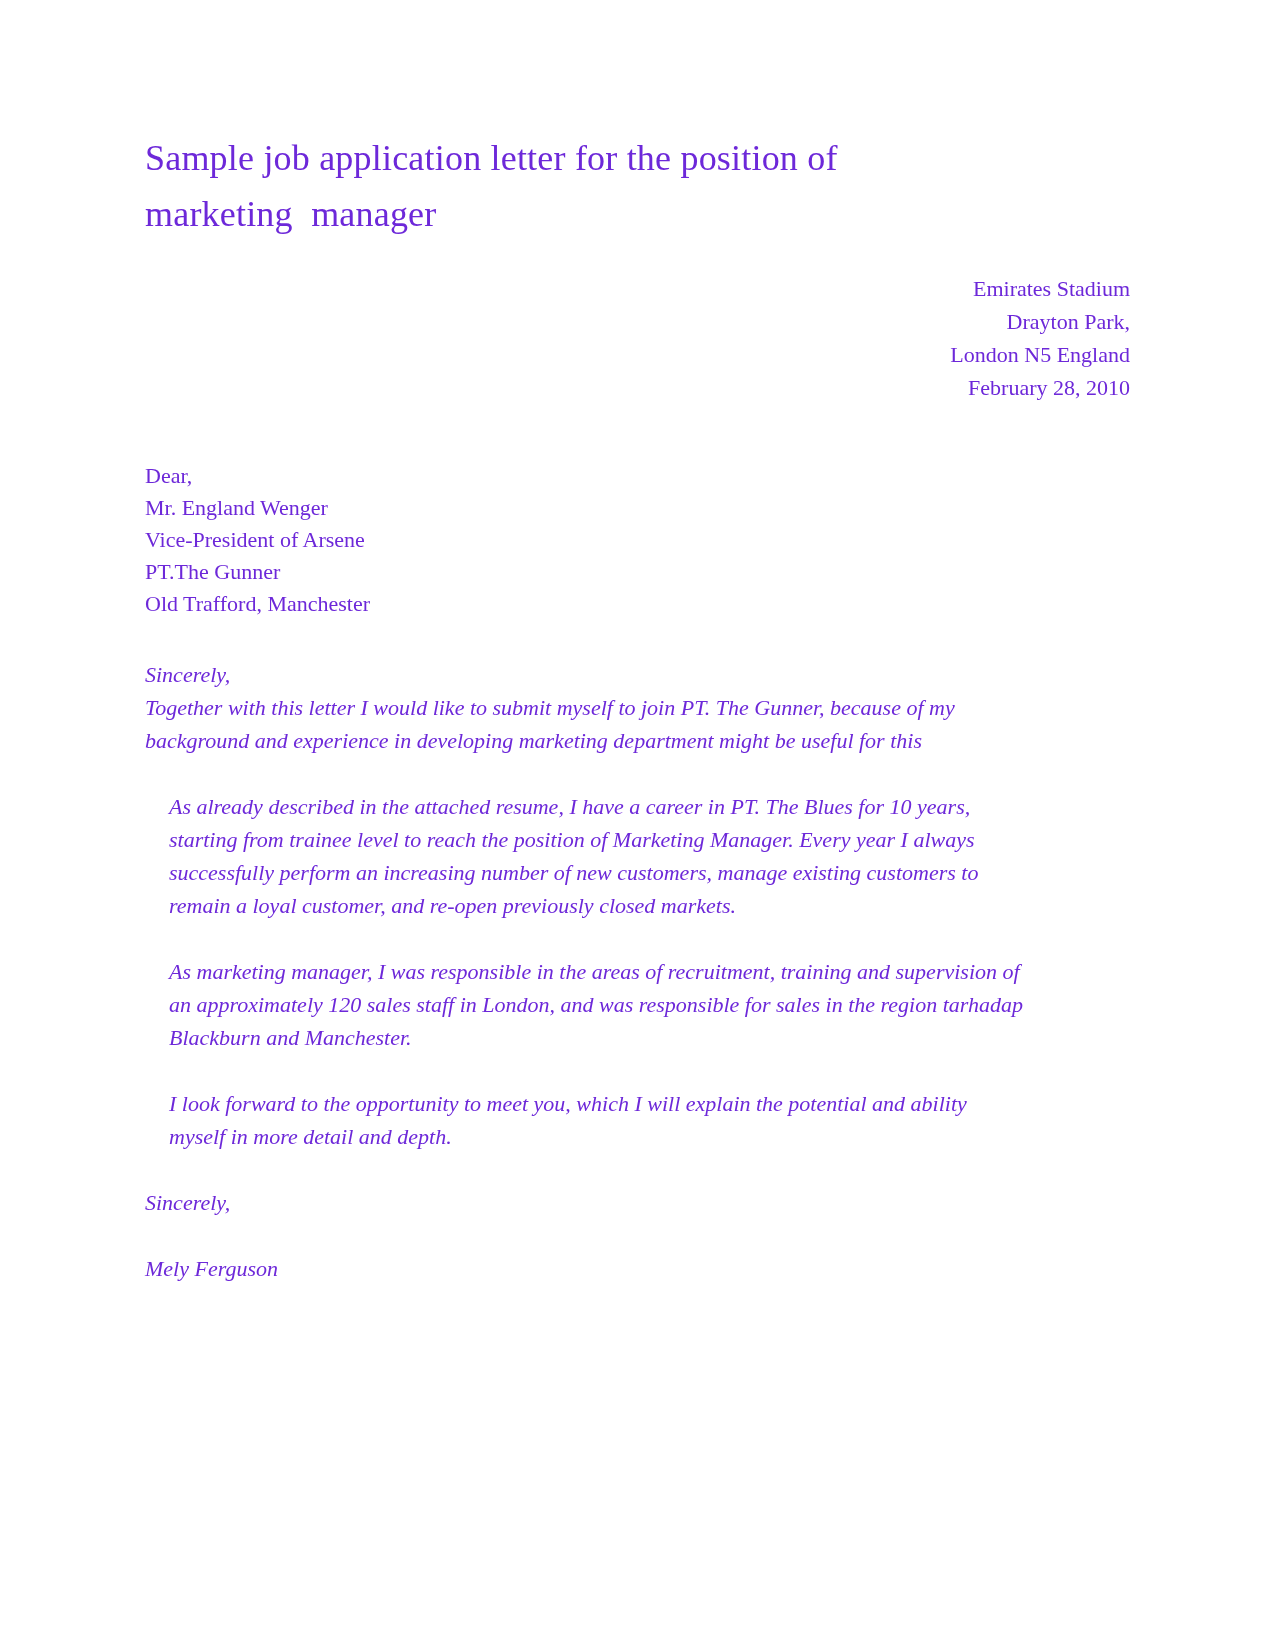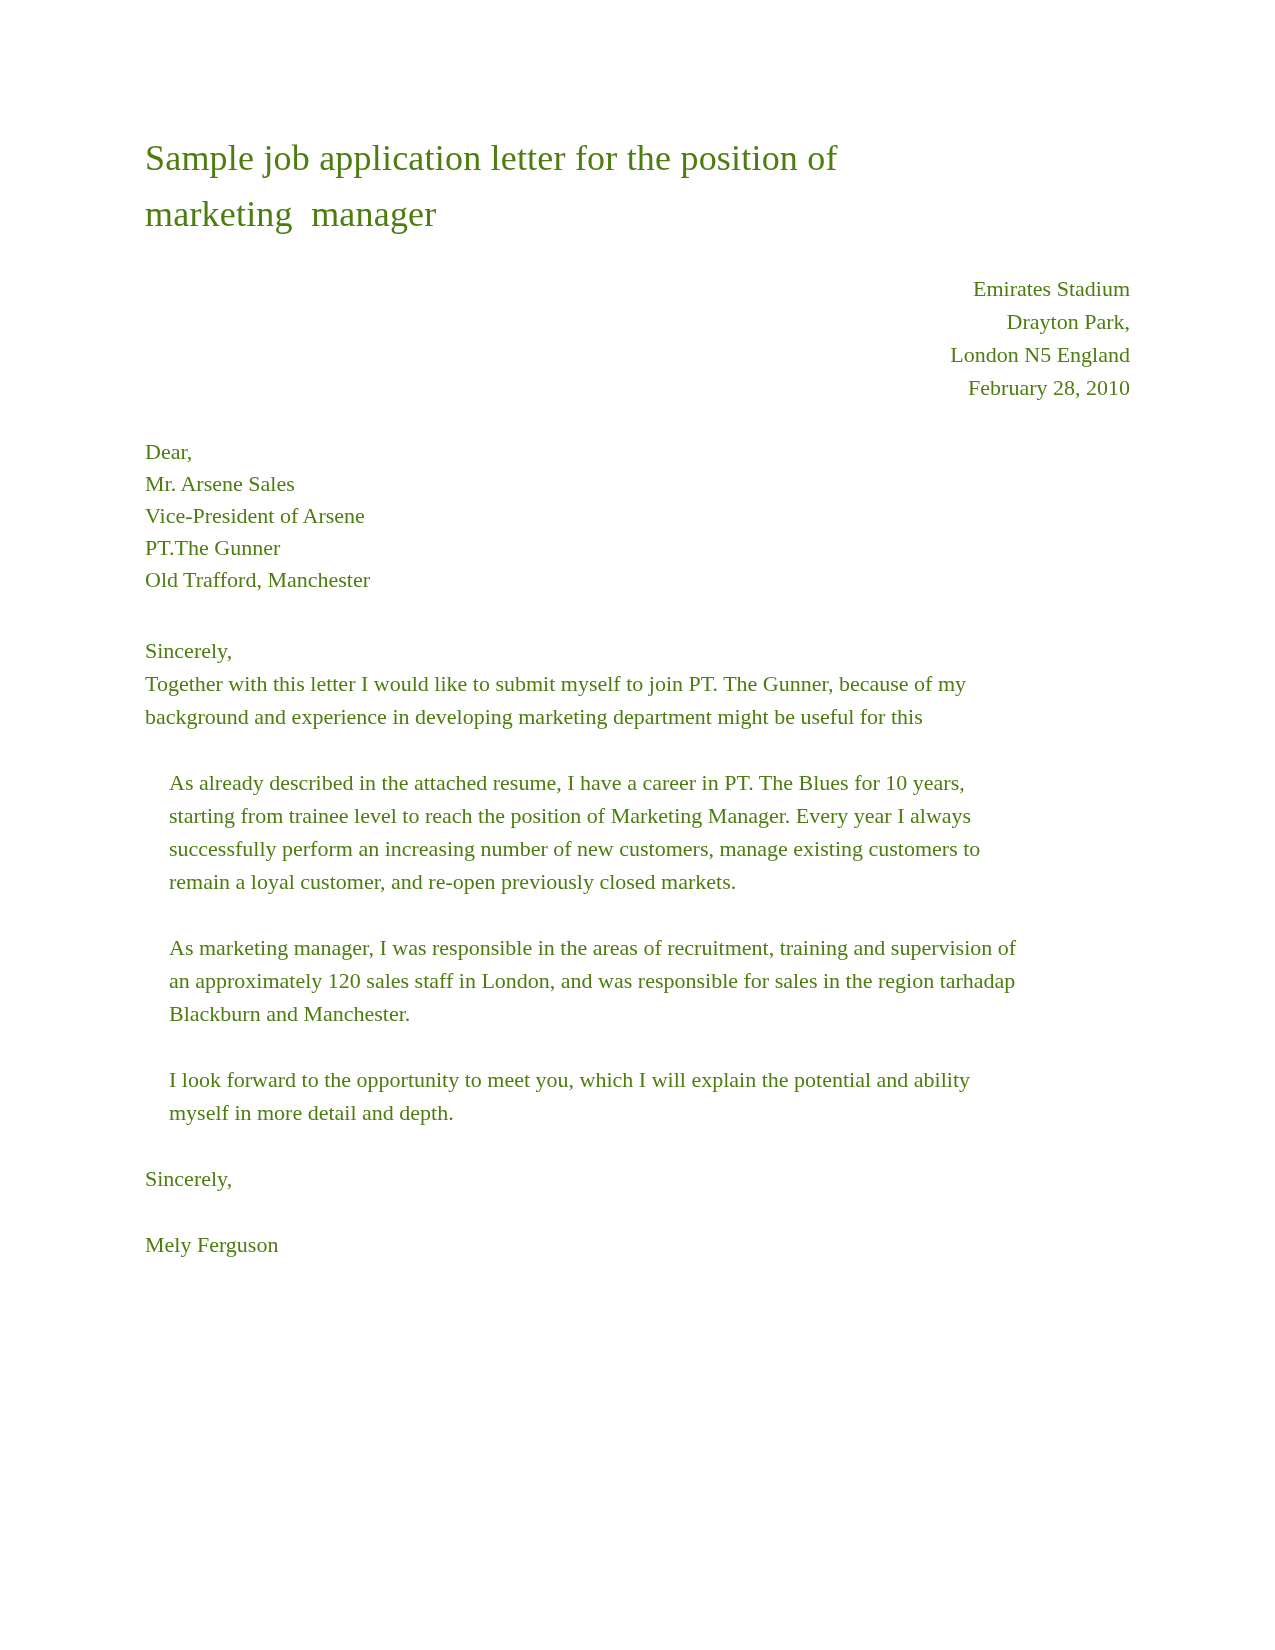--- a/index.html
+++ b/index.html
@@ -7,21 +7,21 @@
     padding: 0;
     background: #ffffff;
   }
   .page {
     position: relative;
     width: 1275px;
     height: 1650px;
     background: #ffffff;
     overflow: hidden;
     font-family: "Liberation Serif", "DejaVu Serif", serif;
-    color: #4d7c0f;
+    color: #6d28d9;
   }
   .content {
     margin-left: 145px;
     width: 985px;
   }
   .doc-title {
     margin-top: 130px;
     font-size: 36px;
     line-height: 56px;
     font-weight: 400;
@@ -30,27 +30,28 @@
   .doc-title .line {
     white-space: pre;
   }
   .sender-block {
     margin-top: 30px;
     font-size: 22px;
     line-height: 33px;
     text-align: right;
   }
   .recipient-block {
-    margin-top: 32px;
+    margin-top: 56px;
     font-size: 22px;
     line-height: 32px;
   }
   .body-text {
     font-size: 22px;
     line-height: 33px;
+    font-style: italic;
   }
   .body-text .line {
     white-space: pre;
   }
   .opening-block {
     margin-top: 38px;
   }
   .paragraph {
     margin-top: 33px;
     margin-left: 24px;
@@ -78,21 +79,21 @@
 
     <div class="sender-block">
       <div class="line">Emirates Stadium</div>
       <div class="line">Drayton Park,</div>
       <div class="line">London N5 England</div>
       <div class="line">February 28, 2010</div>
     </div>
 
     <div class="recipient-block">
       <div class="line">Dear,</div>
-      <div class="line">Mr. Arsene Sales</div>
+      <div class="line">Mr. England Wenger</div>
       <div class="line">Vice-President of Arsene</div>
       <div class="line">PT.The Gunner</div>
       <div class="line">Old Trafford, Manchester</div>
     </div>
 
     <div class="body-text">
 
       <div class="opening-block">
         <div class="line">Sincerely,</div>
         <div class="line">Together with this letter I would like to submit myself to join PT. The Gunner, because of my</div>

